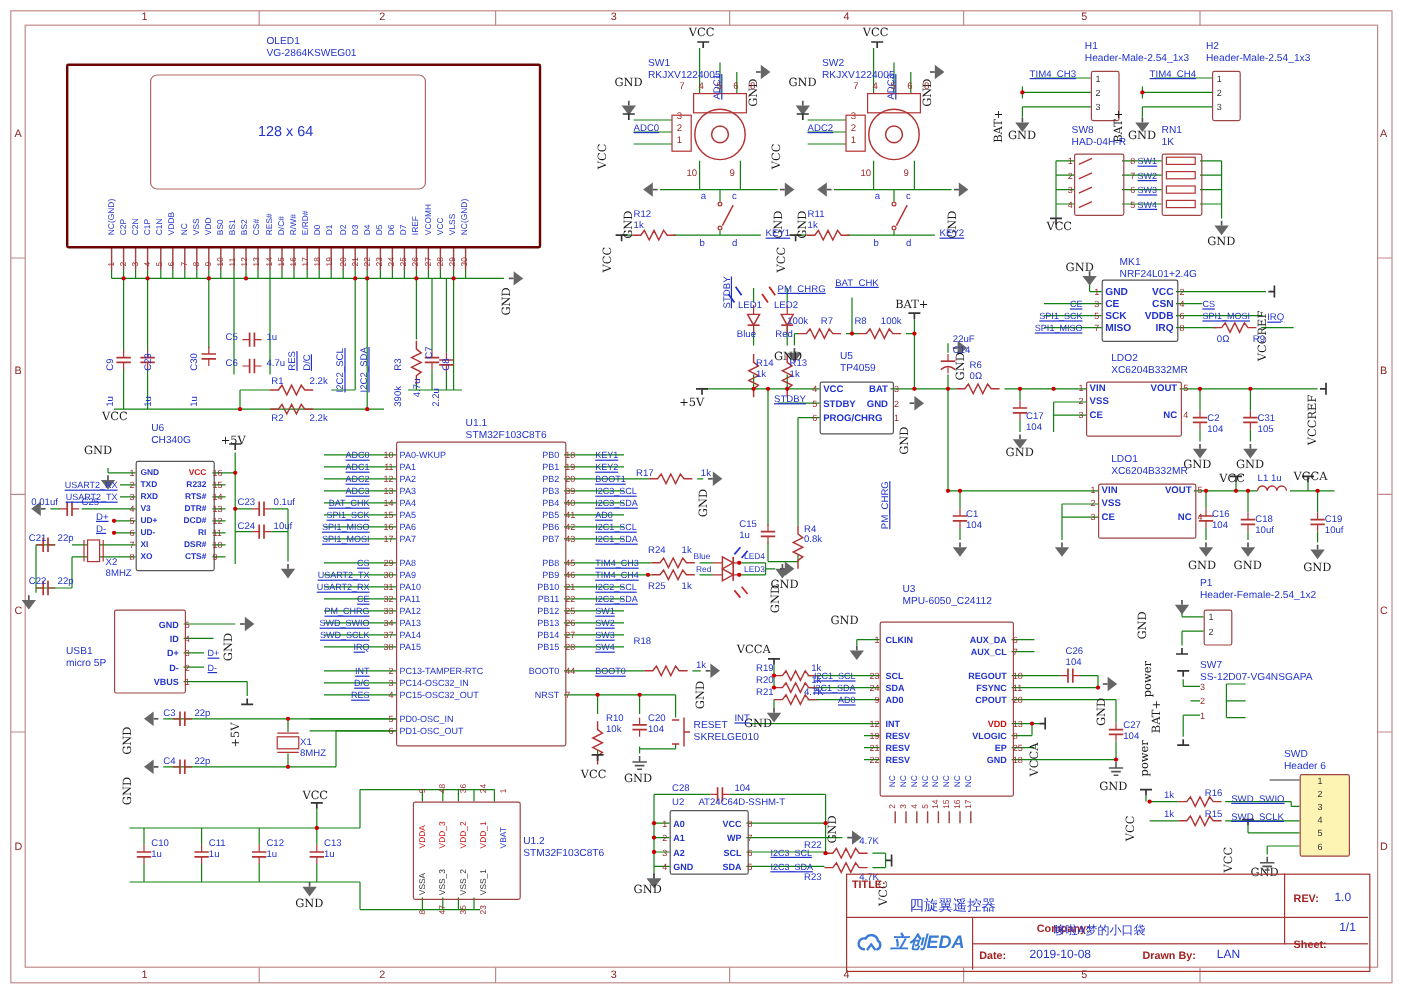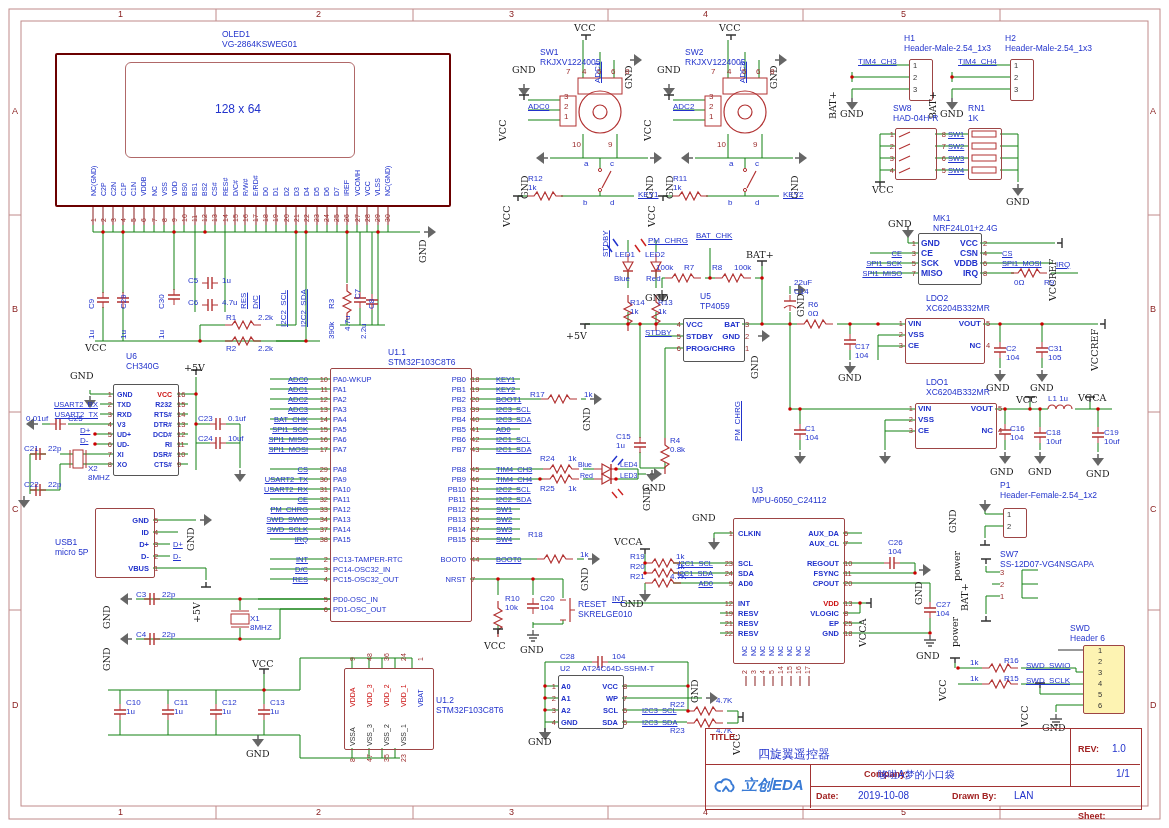--- a/index.html
+++ b/index.html
@@ -1631,19 +1631,19 @@
 <div class="tlab" style="left:1078px;top:744px">REV:</div>
 <div class="tval" style="left:1112px;top:743px">1.0</div>
 <div class="logo" style="left:714px;top:776px">
       <svg width="24" height="16" viewBox="0 0 24 16">
         <path d="M6 13a4.5 4.5 0 1 1 1.3-8.8A5.5 5.5 0 0 1 17.6 6 4 4 0 0 1 17 13.2 M9 13l3-4 3 4" fill="none" stroke="#3a7bd5" stroke-width="2" stroke-linecap="round"></path>
       </svg>
       <span>立创EDA</span>
     </div>
 <div class="tlab" style="left:864px;top:769px">Company:</div>
 <div class="tval" style="left:878px;top:768px">哆啦A梦的小口袋</div>
-<div class="tlab" style="left:1078px;top:811px">Sheet:</div>
+<div class="tlab" style="left:1078px;top:782px">Sheet:</div>
 <div class="tval" style="left:1116px;top:768px">1/1</div>
 <div class="tlab" style="left:816px;top:791px">Date:</div>
 <div class="tval" style="left:858px;top:790px">2019-10-08</div>
 <div class="tlab" style="left:952px;top:791px">Drawn By:</div>
 <div class="tval" style="left:1014px;top:790px">LAN</div>
 </div>
 
 </body></html>

